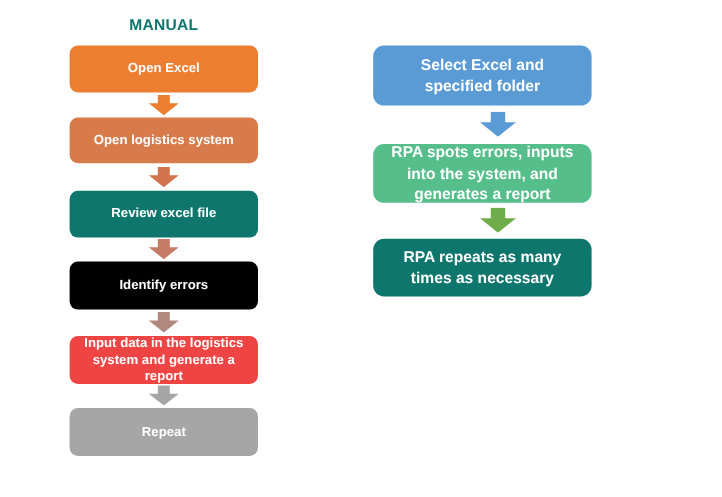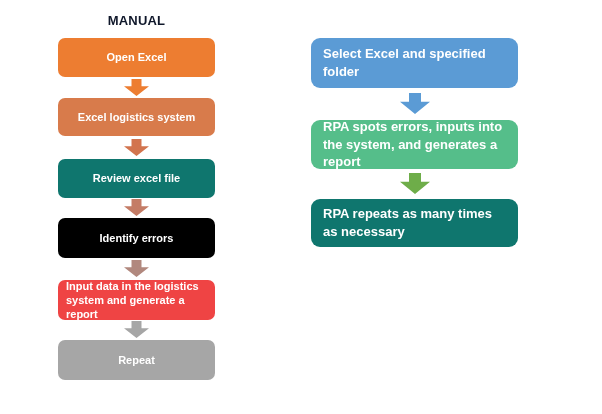--- a/index.html
+++ b/index.html
@@ -12,40 +12,40 @@
     width:602px;
     height:414px;
     background:#ffffff;
     overflow:hidden;
   }
   .heading{
     position:absolute;
     top:13px;
     font-size:13px;
     font-weight:bold;
-    color:#0f172a;
+    color:#0f766e;
     text-align:center;
     letter-spacing:.2px;
   }
   .h-manual{left:58px;width:157px;}
   .h-rpa{left:311px;width:207px;}
 
   .box{
     position:absolute;
     box-sizing:border-box;
     display:flex;
     align-items:center;
     justify-content:center;
-    text-align:left;
+    text-align:center;
     color:#ffffff;
     font-weight:bold;
     border-radius:7px;
   }
   .col-l{left:58px;width:157px;font-size:11px;line-height:1.3;padding:2px 8px;}
-  .col-r{left:311px;width:207px;font-size:13px;line-height:1.35;padding:2px 12px;border-radius:9px;}
+  .col-r{left:311px;width:182px;font-size:13px;line-height:1.35;padding:2px 12px;border-radius:9px;}
 
   .l1{top:38px;height:39px;}
   .l2{top:98px;height:38px;}
   .l3{top:159px;height:39px;}
   .l4{top:218px;height:40px;}
   .l5{top:280px;height:40px;}
   .l6{top:340px;height:40px;}
 
   .r1{top:38px;height:50px;}
   .r2{top:120px;height:49px;}
@@ -69,21 +69,21 @@
 </head>
 <body>
 
 <div class="canvas">
 
   <div class="heading h-manual">MANUAL</div>
 
   <div class="box col-l l1" style="background-color: rgb(237, 125, 49);">Open Excel</div>
   <div class="arrow al a1" style="background-color: rgb(237, 125, 49);"></div>
 
-  <div class="box col-l l2" style="background-color: rgb(216, 123, 75);">Excel logistics system</div>
+  <div class="box col-l l2" style="background-color: rgb(216, 123, 75);">Open logistics system</div>
   <div class="arrow al a2" style="background-color: rgb(210, 116, 78);"></div>
 
   <div class="box col-l l3" style="background-color: #0f766e;">Review excel file</div>
   <div class="arrow al a3" style="background-color: rgb(196, 124, 102);"></div>
 
   <div class="box col-l l4" style="background-color: #000000;">Identify errors</div>
   <div class="arrow al a4" style="background-color: rgb(177, 136, 126);"></div>
 
   <div class="box col-l l5" style="background-color: #ef4444;">Input data in the logistics system and generate a report</div>
   <div class="arrow al a5" style="background-color: rgb(166, 166, 166);"></div>

